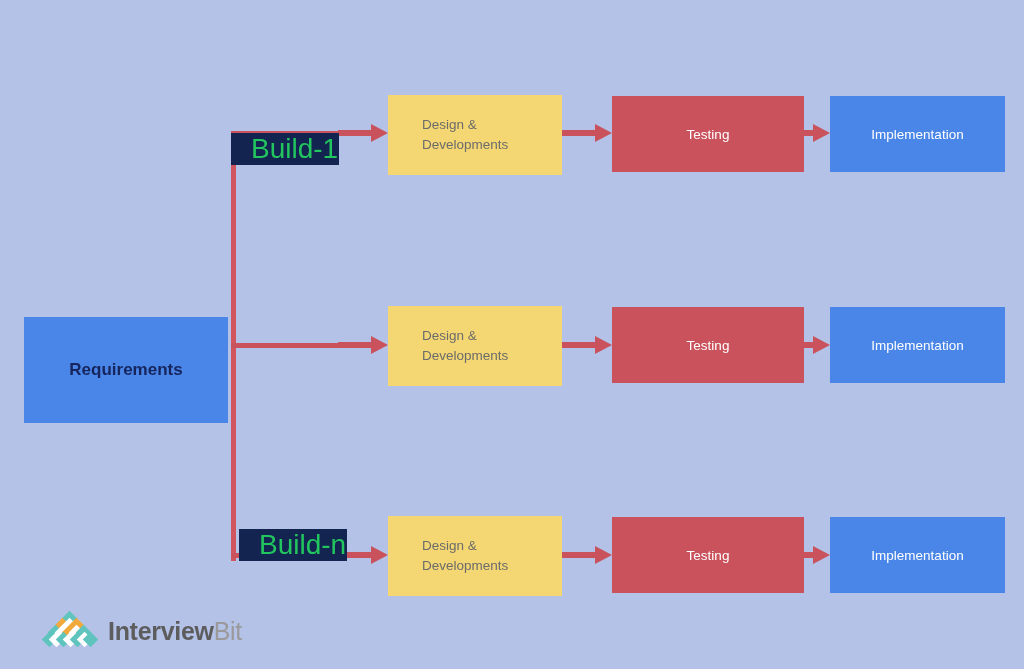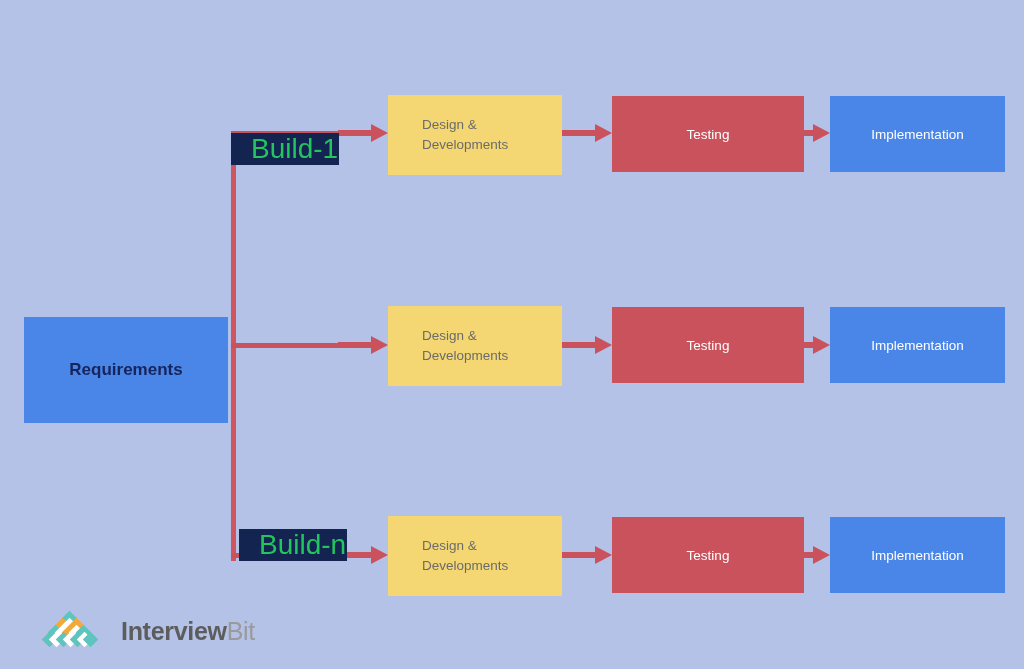--- a/index.html
+++ b/index.html
@@ -164,21 +164,21 @@
   .dia {
     position: absolute;
     width: 11px;
     height: 11px;
     transform: rotate(45deg);
   }
   .dia.teal  { background: #5ec4bd; }
   .dia.orng  { background: #f2a93b; }
   .dia.whit  { background: #ffffff; }
   .logo-text {
-    margin-left: 25px;
+    margin-left: 12px;
     font-size: 25px;
     letter-spacing: -0.3px;
     white-space: nowrap;
     text-align: center;
   }
   .logo-text .t1 { color: #5d5d5d; font-weight: bold; }
   .logo-text .t2 { color: #9a9a9a; font-weight: normal; }
 </style>
 </head>
 <body>

